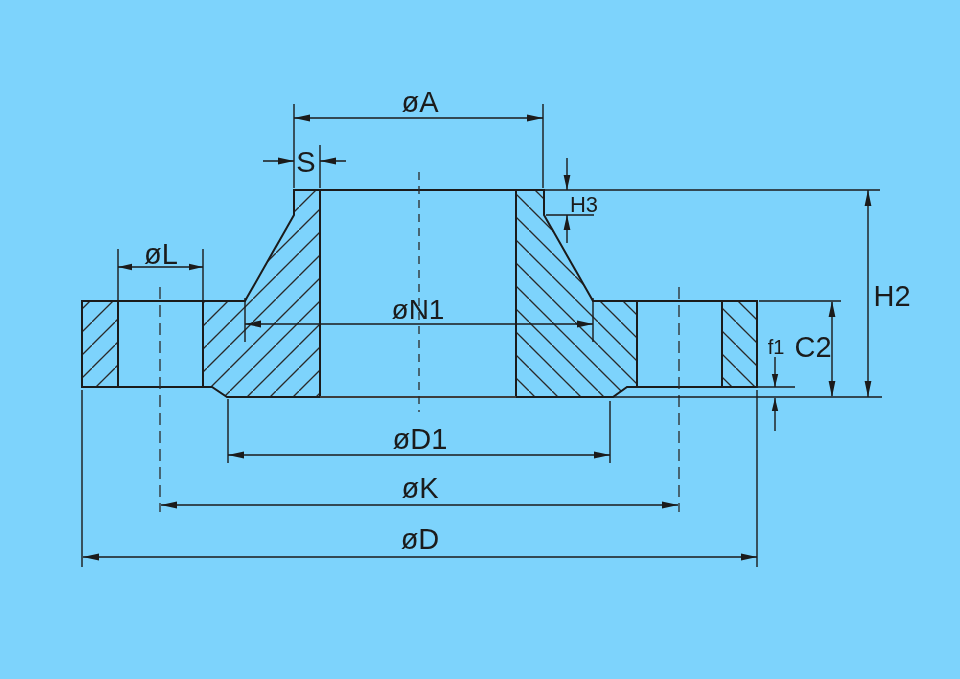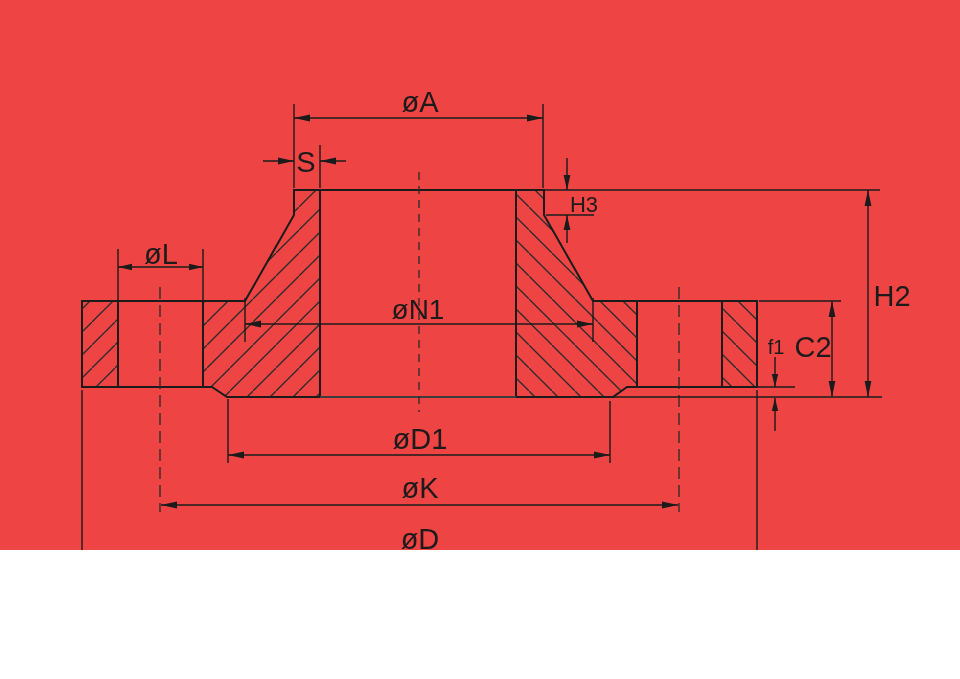--- a/index.html
+++ b/index.html
@@ -3,22 +3,22 @@
 <meta charset="utf-8">
 <style>
   html, body {
     margin: 0;
     padding: 0;
     background: #ffffff;
   }
   .stage {
     position: relative;
     width: 960px;
-    height: 550px;
-    background: #ef4444;
+    height: 679px;
+    background: #7dd3fc;
     overflow: hidden;
   }
   svg {
     display: block;
   }
   .dim-label {
     font-family: "Liberation Sans", "DejaVu Sans", sans-serif;
     fill: #1b1b1b;
   }
 </style>

